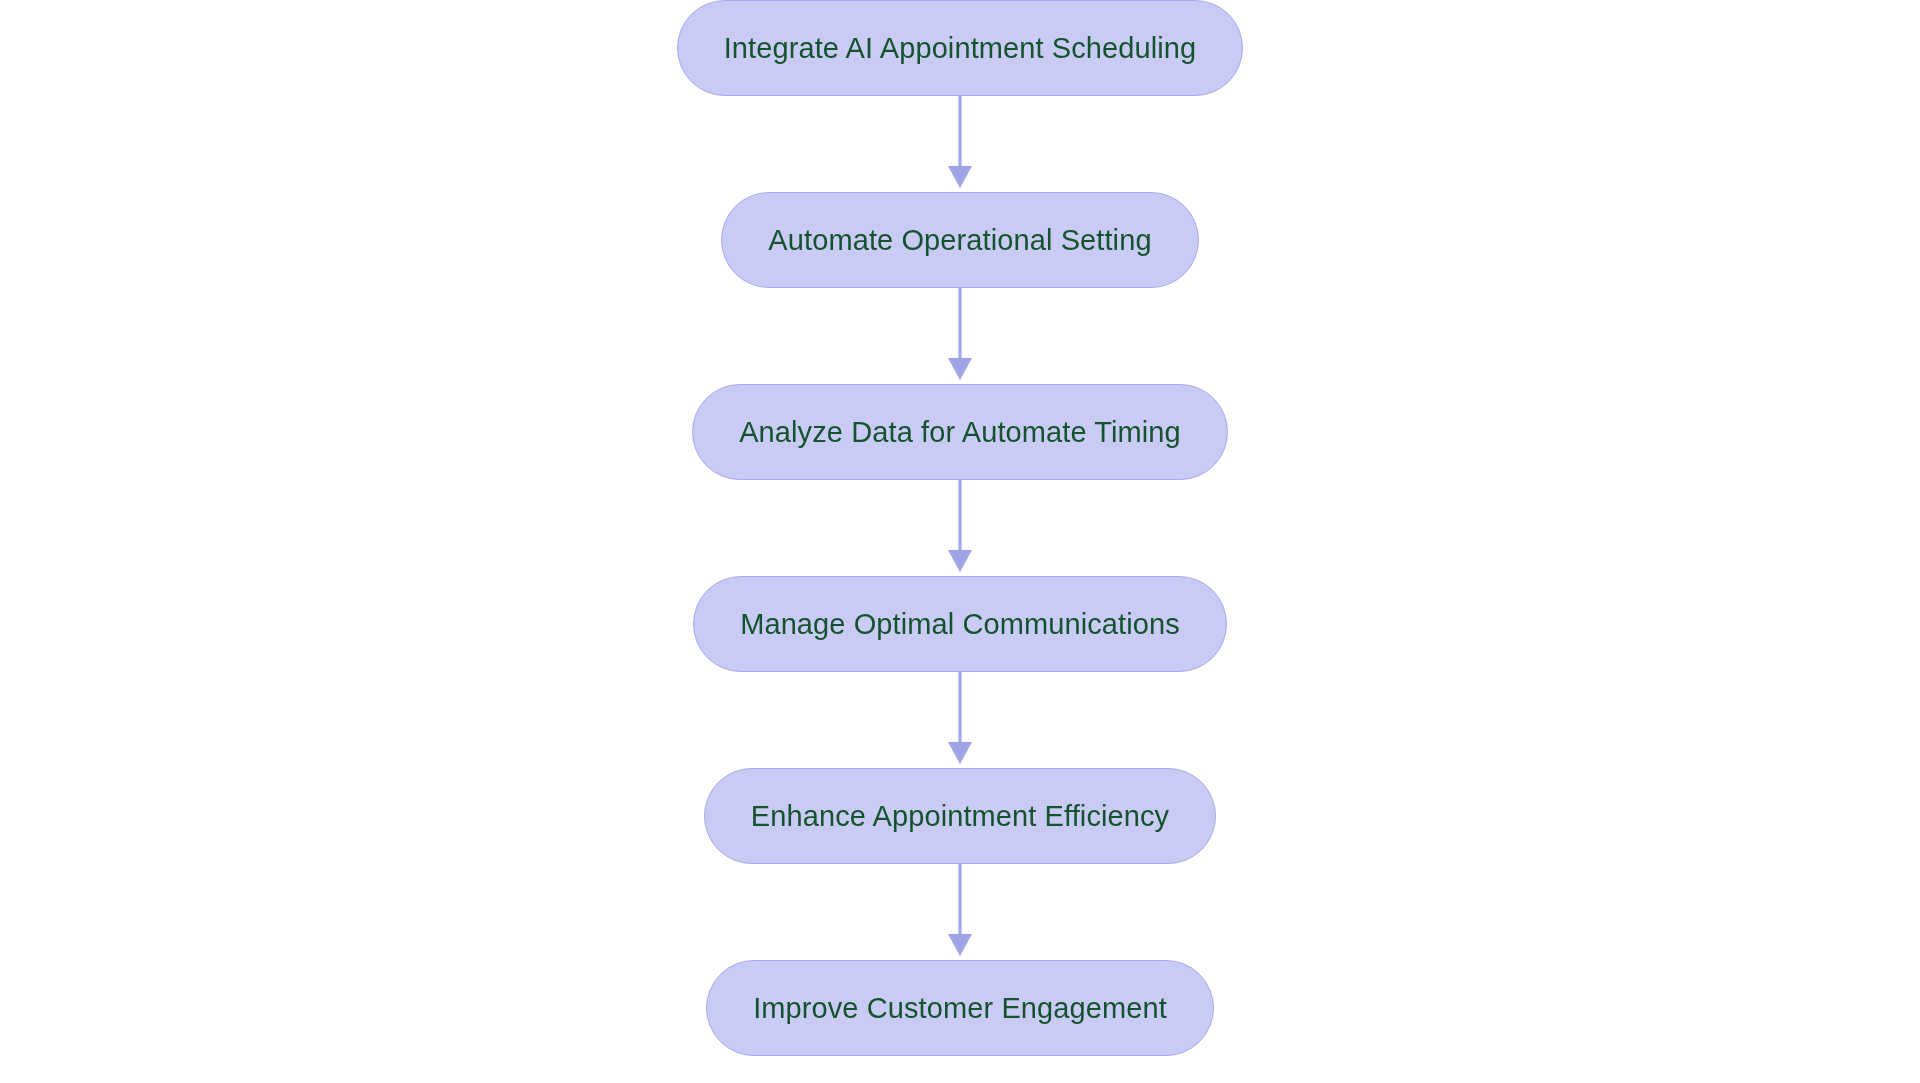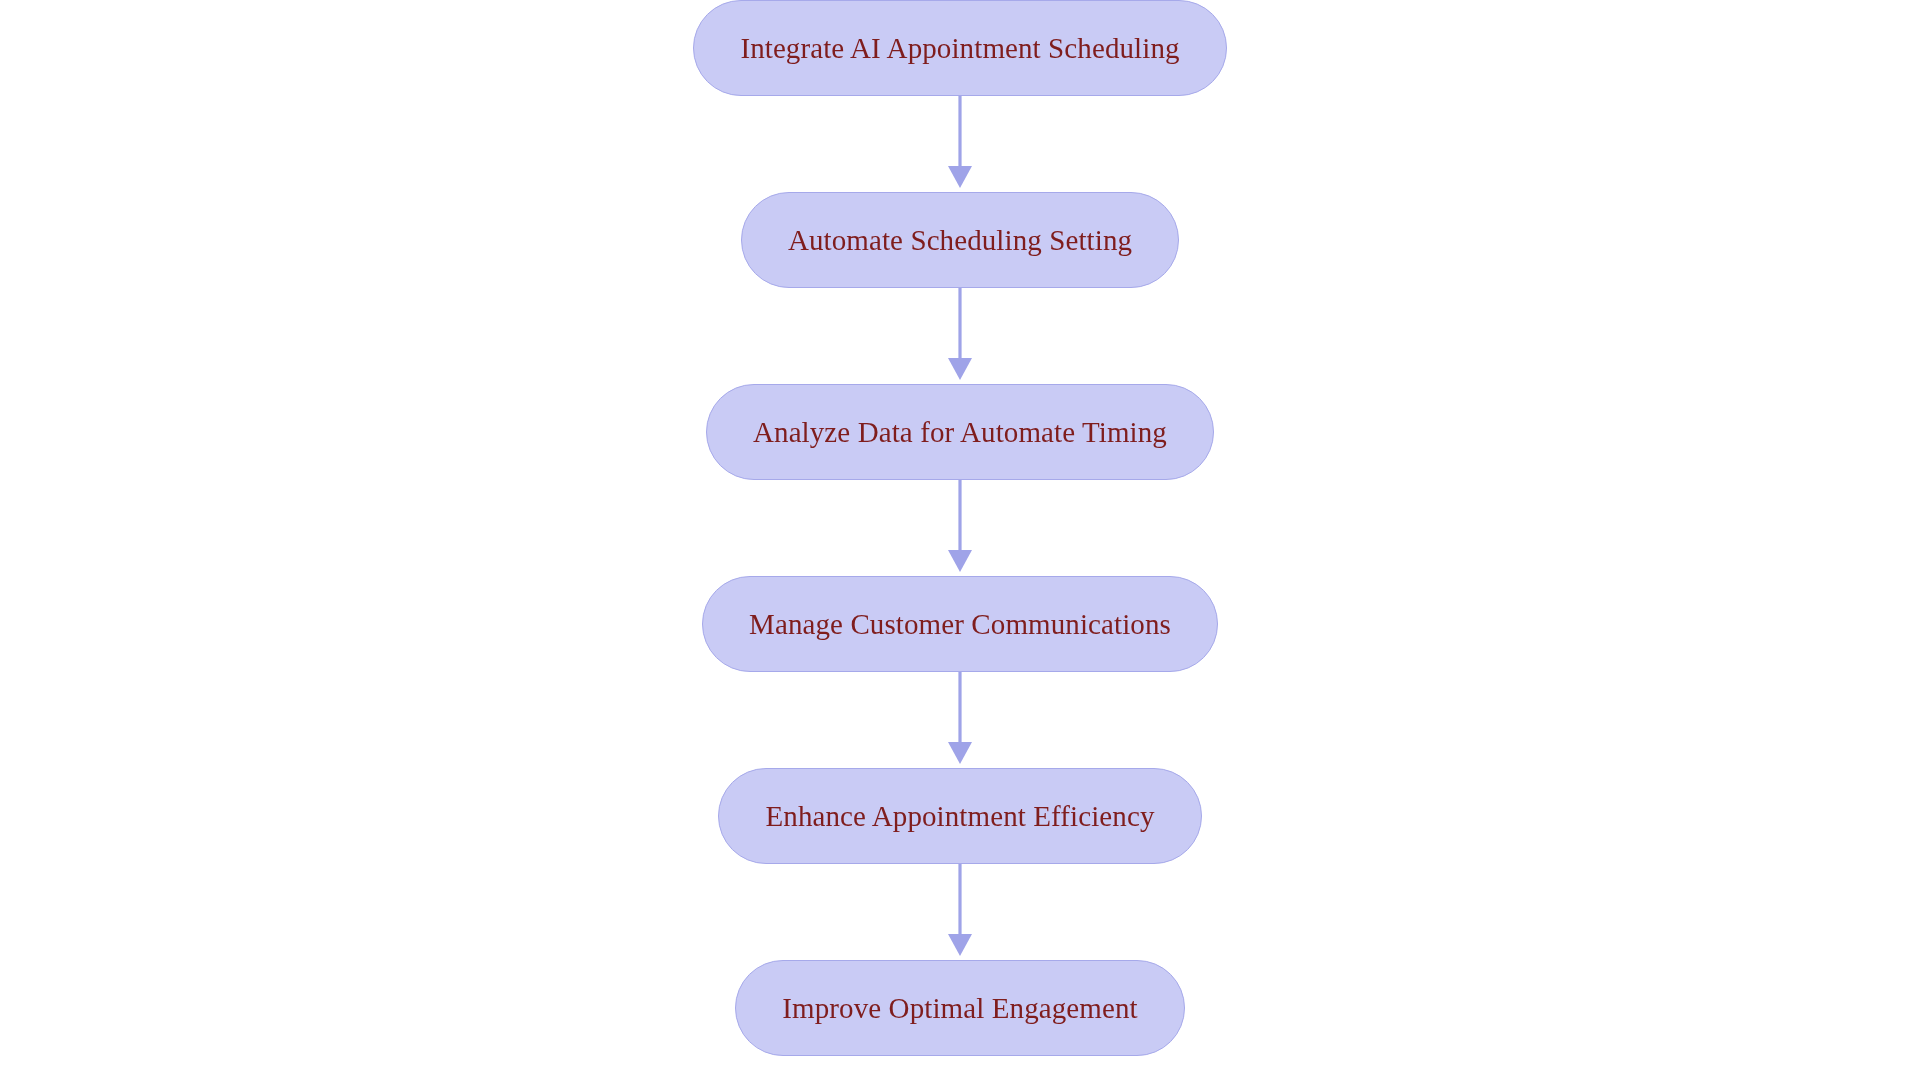--- a/index.html
+++ b/index.html
@@ -33,24 +33,24 @@
     box-sizing: border-box;
     height: 96px;
     padding: 0 46px;
     background: #c9cbf5;
     border: 1.6px solid #a6a9ea;
     border-radius: 48px;
     flex: 0 0 auto;
   }
 
   .flow-step-label {
-    font-family: Liberation Serif, serif;
+    font-family: Liberation Sans, sans-serif;
     font-size: 29px;
     font-weight: 400;
-    color: #7f1d1d;
+    color: #14532d;
     white-space: nowrap;
     letter-spacing: 0.1px;
     line-height: 1;
   }
 
   .flow-connector {
     position: relative;
     width: 40px;
     height: 96px;
     flex: 0 0 auto;
@@ -73,21 +73,21 @@
   </div>
 
   <div class="flow-connector">
     <svg viewBox="0 0 40 96" xmlns="http://www.w3.org/2000/svg" aria-hidden="true">
       <line x1="20" y1="0" x2="20" y2="76" stroke="#9fa3e8" stroke-width="3.2"></line>
       <polygon points="20,92 8,70 32,70" fill="#9fa3e8"></polygon>
     </svg>
   </div>
 
   <div class="flow-step">
-    <span class="flow-step-label">Automate Scheduling Setting</span>
+    <span class="flow-step-label">Automate Operational Setting</span>
   </div>
 
   <div class="flow-connector">
     <svg viewBox="0 0 40 96" xmlns="http://www.w3.org/2000/svg" aria-hidden="true">
       <line x1="20" y1="0" x2="20" y2="76" stroke="#9fa3e8" stroke-width="3.2"></line>
       <polygon points="20,92 8,70 32,70" fill="#9fa3e8"></polygon>
     </svg>
   </div>
 
   <div class="flow-step">
@@ -95,21 +95,21 @@
   </div>
 
   <div class="flow-connector">
     <svg viewBox="0 0 40 96" xmlns="http://www.w3.org/2000/svg" aria-hidden="true">
       <line x1="20" y1="0" x2="20" y2="76" stroke="#9fa3e8" stroke-width="3.2"></line>
       <polygon points="20,92 8,70 32,70" fill="#9fa3e8"></polygon>
     </svg>
   </div>
 
   <div class="flow-step">
-    <span class="flow-step-label">Manage Customer Communications</span>
+    <span class="flow-step-label">Manage Optimal Communications</span>
   </div>
 
   <div class="flow-connector">
     <svg viewBox="0 0 40 96" xmlns="http://www.w3.org/2000/svg" aria-hidden="true">
       <line x1="20" y1="0" x2="20" y2="76" stroke="#9fa3e8" stroke-width="3.2"></line>
       <polygon points="20,92 8,70 32,70" fill="#9fa3e8"></polygon>
     </svg>
   </div>
 
   <div class="flow-step">
@@ -117,16 +117,16 @@
   </div>
 
   <div class="flow-connector">
     <svg viewBox="0 0 40 96" xmlns="http://www.w3.org/2000/svg" aria-hidden="true">
       <line x1="20" y1="0" x2="20" y2="76" stroke="#9fa3e8" stroke-width="3.2"></line>
       <polygon points="20,92 8,70 32,70" fill="#9fa3e8"></polygon>
     </svg>
   </div>
 
   <div class="flow-step">
-    <span class="flow-step-label">Improve Optimal Engagement</span>
+    <span class="flow-step-label">Improve Customer Engagement</span>
   </div>
 
 </div>
 
 </body></html>

